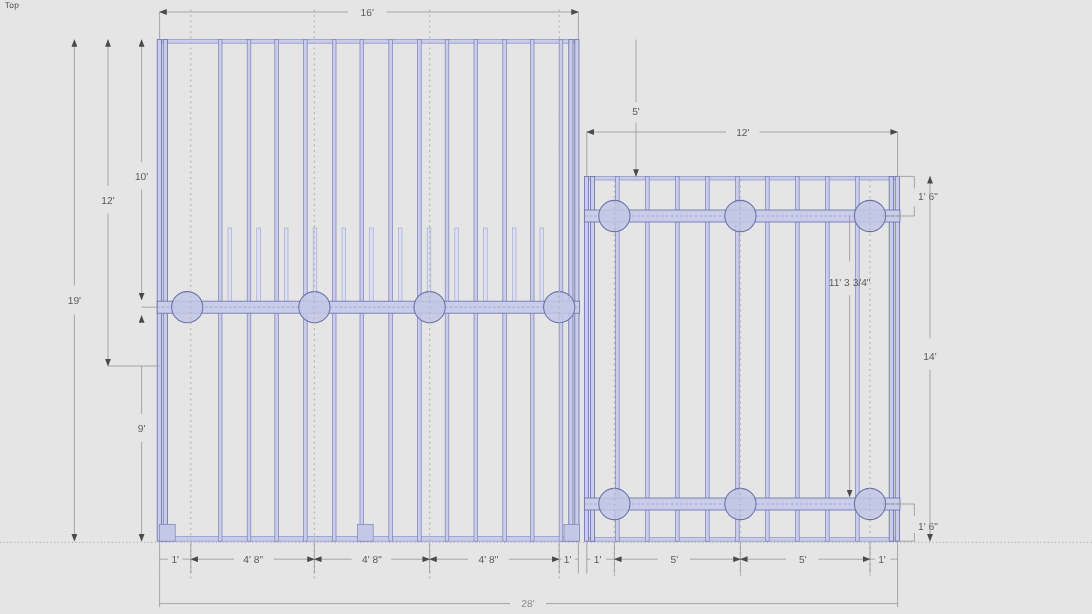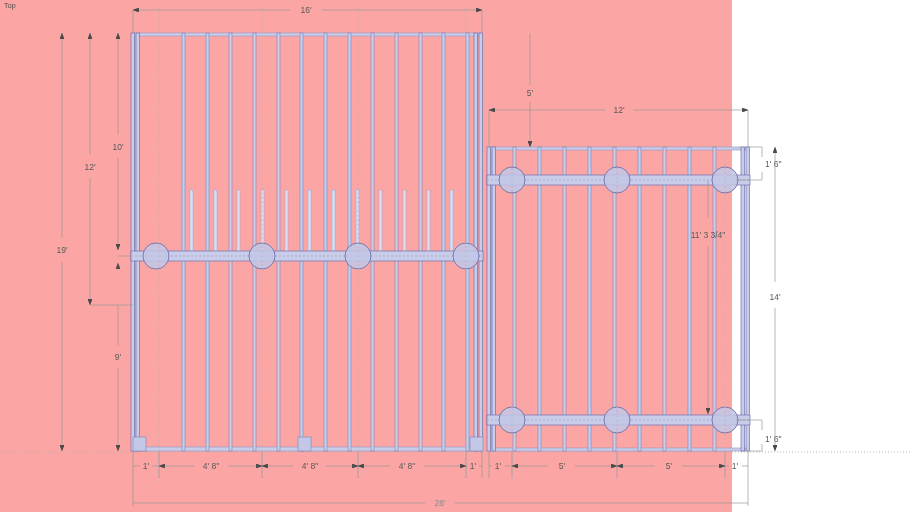--- a/index.html
+++ b/index.html
@@ -1,18 +1,18 @@
 <!DOCTYPE html>
 <html><head>
 <meta charset="utf-8">
 <style>
   html,body{margin:0;padding:0;background:#ffffff;}
   body{width:910px;height:512px;overflow:hidden;
        font-family:"Liberation Sans","DejaVu Sans",sans-serif;}
-  #stage{position:relative;width:732px;height:512px;background:#fca5a5;}
+  #stage{position:relative;width:910px;height:512px;background:#e5e5e5;}
   #stage svg{position:absolute;left:0;top:0;}
   .viewlabel{position:absolute;left:4px;top:2px;font-size:7px;color:#4a4a4a;
              letter-spacing:.2px;}
 </style>
 </head>
 <body>
 
 <div id="stage">
   <div class="viewlabel">Top</div>
 

